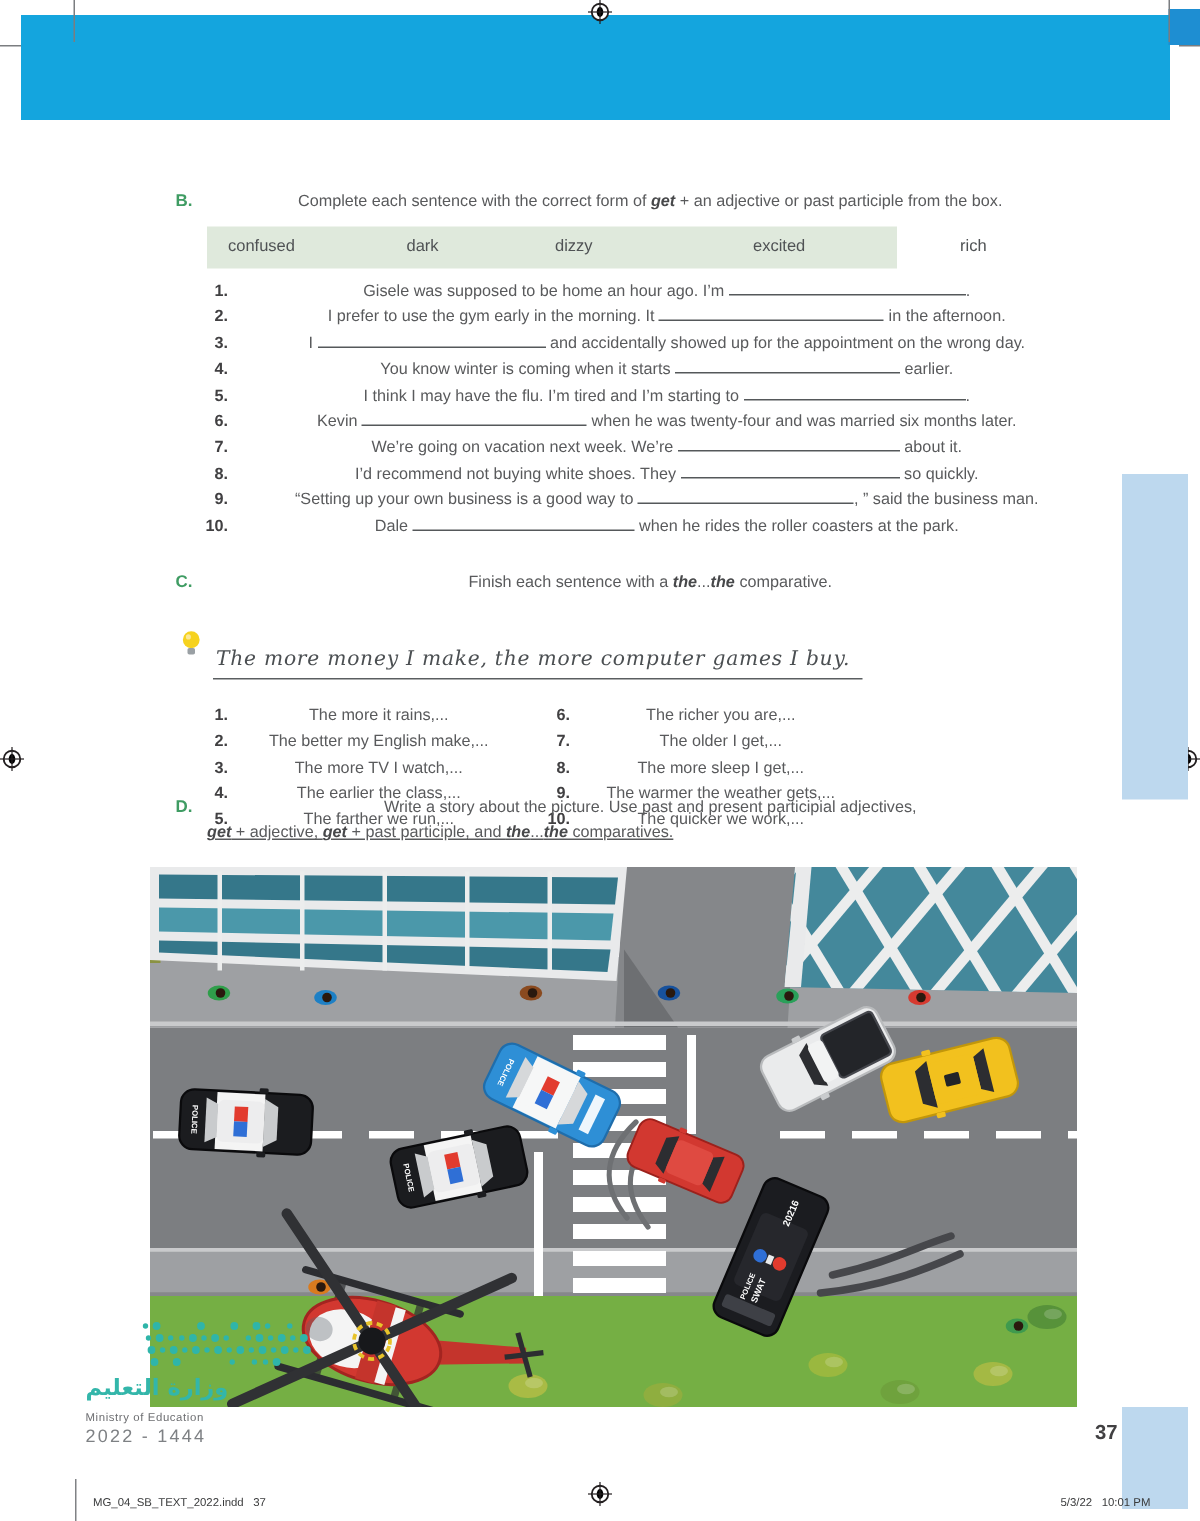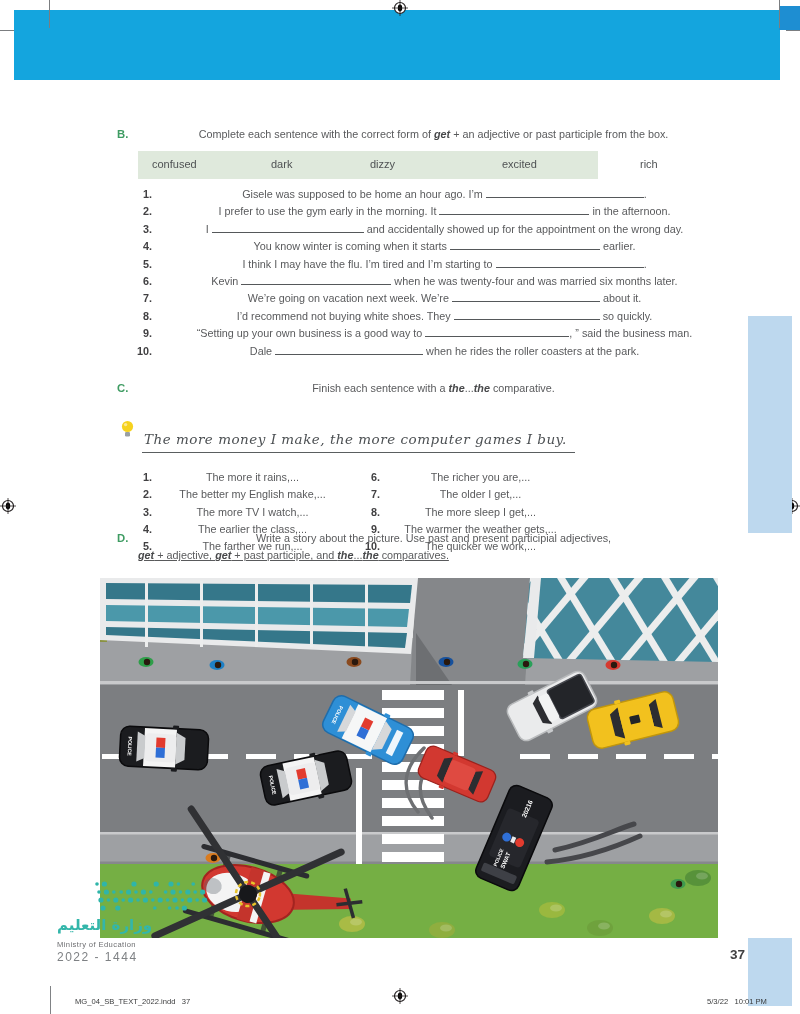--- a/index.html
+++ b/index.html
@@ -34,21 +34,21 @@
   .c-col ol.items li{line-height:17.3px;}
   .d-line2{margin-left:21px;margin-top:2px;text-decoration:underline;}
   .illus{position:absolute;left:100px;top:578px;width:618px;height:360px;overflow:hidden;}
   .logo{position:absolute;left:55px;top:876px;width:200px;height:95px;z-index:6;}
   .logo-ar{position:absolute;left:2px;top:40px;font-family:"DejaVu Sans",sans-serif;font-weight:bold;
            font-size:15px;color:#33b6aa;direction:rtl;}
   .logo-min{position:absolute;left:2px;top:64px;font-size:7.6px;letter-spacing:.4px;color:#6d6e71;}
   .logo-yr{position:absolute;left:2px;top:74px;font-size:12px;letter-spacing:1.5px;color:#7e8184;}
   .pagenum{position:absolute;left:700px;top:947px;font-size:13.5px;font-weight:bold;color:#414042;margin-left:30px;}
   .foot{position:absolute;top:997px;font-size:7.6px;color:#3a3b3c;white-space:pre;}
-  .foot-l{left:75px;}
+  .foot-l{left:62px;}
   .foot-r{left:707px;}
   .foot-line{position:absolute;left:50px;top:986px;width:1px;height:28px;background:#808285;}
 </style>
 </head>
 <body>
 
 <div class="page">
 
   <div class="band"></div>
   <div class="band-corner"></div>

